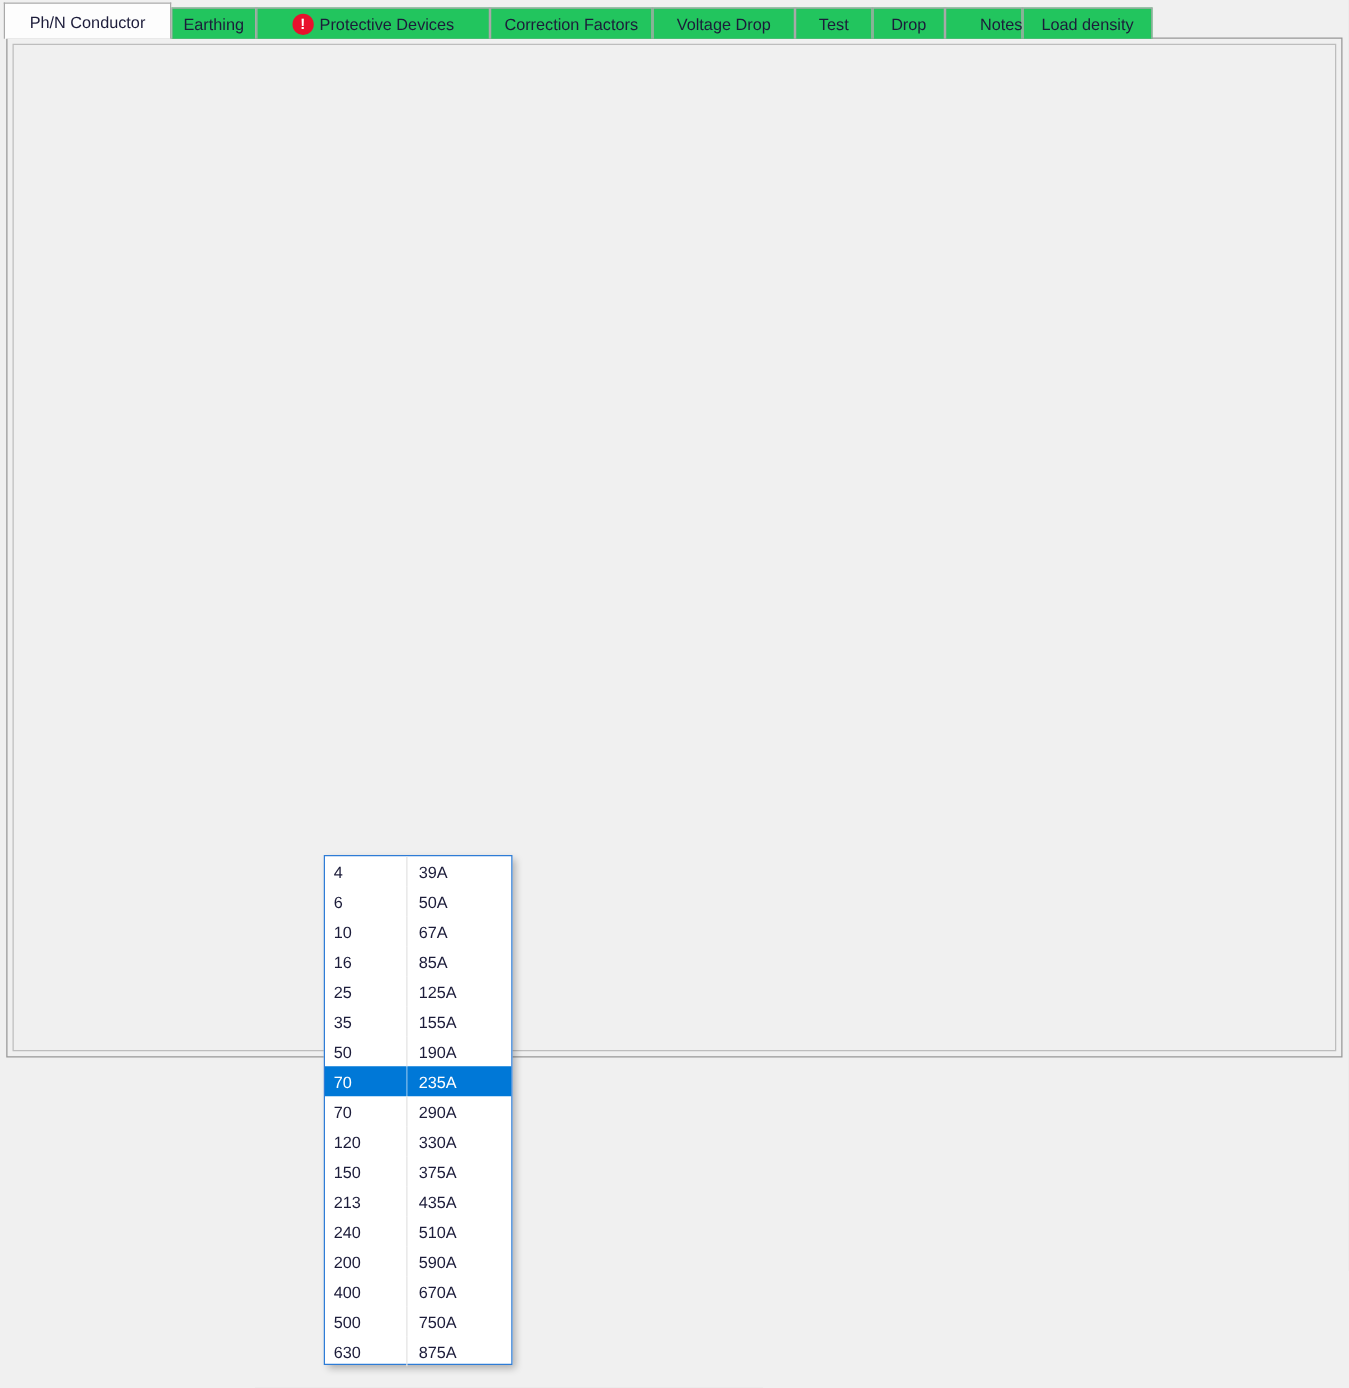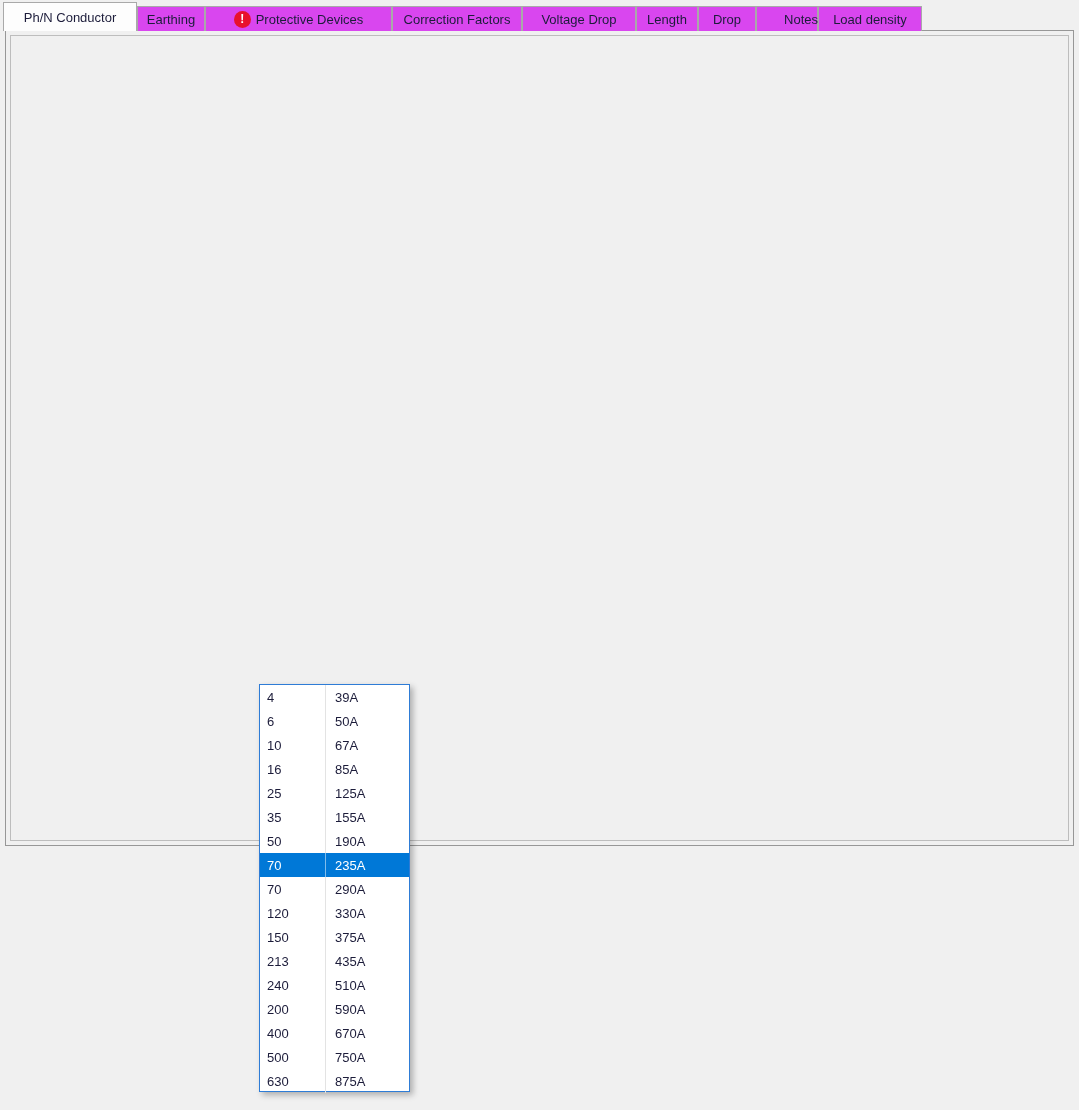--- a/index.html
+++ b/index.html
@@ -8,21 +8,21 @@
     position:relative; width:1079px; height:1110px;
     background:#f0f0f0; overflow:hidden;
     font-family:"Liberation Sans", sans-serif;
     font-size:13px; color:#1c1c3a;
   }
   .abs { position:absolute; }
 
   
   .tab {
     position:absolute; top:6px; height:25px;
-    background:#d946ef; border:1px solid #a9a9a9; border-bottom:none;
+    background:#22c55e; border:1px solid #a9a9a9; border-bottom:none;
     display:flex; align-items:center; justify-content:center; gap:5px;
     font-size:13px; z-index:3; cursor:default;
   }
   .tab.active { top:2px; height:29px; background:#fdfdfd; z-index:5; }
   .alert-ico {
     width:17px; height:17px; border-radius:50%; background:#e8112d;
     color:#fff; font-weight:bold; font-size:12px; line-height:17px; text-align:center;
     display:inline-block;
   }
 
@@ -94,21 +94,21 @@
     <span class="alert-ico">!</span>
     <span>Protective Devices</span>
   </div>
   <div class="tab" style="left:392px;width:130px;text-align:right;">
       <span>Correction Factors</span>
     </div>
   <div class="tab" style="left:522px;width:114px;">
       <span>Voltage Drop</span>
     </div>
   <div class="tab" style="left:636px;width:62px;">
-      <span>Length</span>
+      <span>Test</span>
     </div>
   <div class="tab" style="left:698px;width:58px;">
       <span>Drop</span>
     </div>
   <div class="tab" style="left:756px;width:62px;padding-left:28px;">
       <span>Notes</span>
     </div>
   <div class="tab" style="left:818px;width:104px;">
       <span>Load density</span>
     </div>

